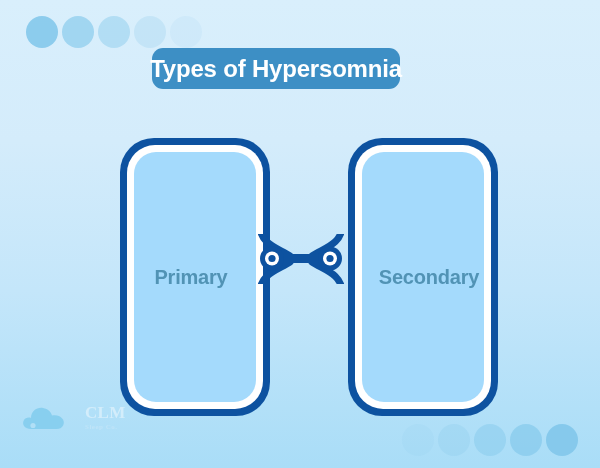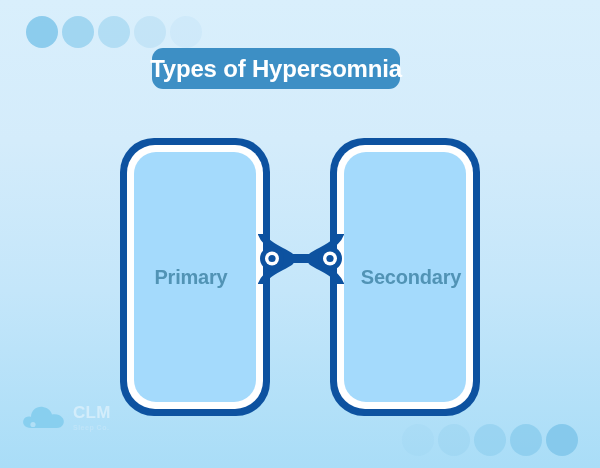--- a/index.html
+++ b/index.html
@@ -69,21 +69,21 @@
     position: absolute;
     top: 118px;
     width: 150px;
     height: 278px;
     background: #0d52a0;
     border-radius: 34px;
     padding: 7px;
     margin-top: 20px;
   }
   .card.left  { left: 120px; }
-  .card.right { left: 330px; }
+  .card.right { left: 348px; }
 
   .card-white {
     width: 100%;
     height: 100%;
     background: #ffffff;
     border-radius: 28px;
     padding: 7px;
   }
   .card-inner {
     width: 100%;
@@ -113,21 +113,23 @@
     height: 50px;
   }
   .connector svg { display: block; }
 
   
   .logo {
     position: absolute;
     left: 22px;
     top: 404px;
     display: flex;
-    gap: 7px;
+    align-items: center;
+    gap: 19px;
+    font-family: Liberation Serif, serif;
   }
   .logo-mark { width: 44px; height: 26px; }
   .logo-mark svg { display: block; }
   .logo-words { display: flex; flex-direction: column; line-height: 1; }
   .logo-name {
     font-size: 17px;
     font-weight: bold;
     color: #d3edfb;
     letter-spacing: 0.3px;
   }

